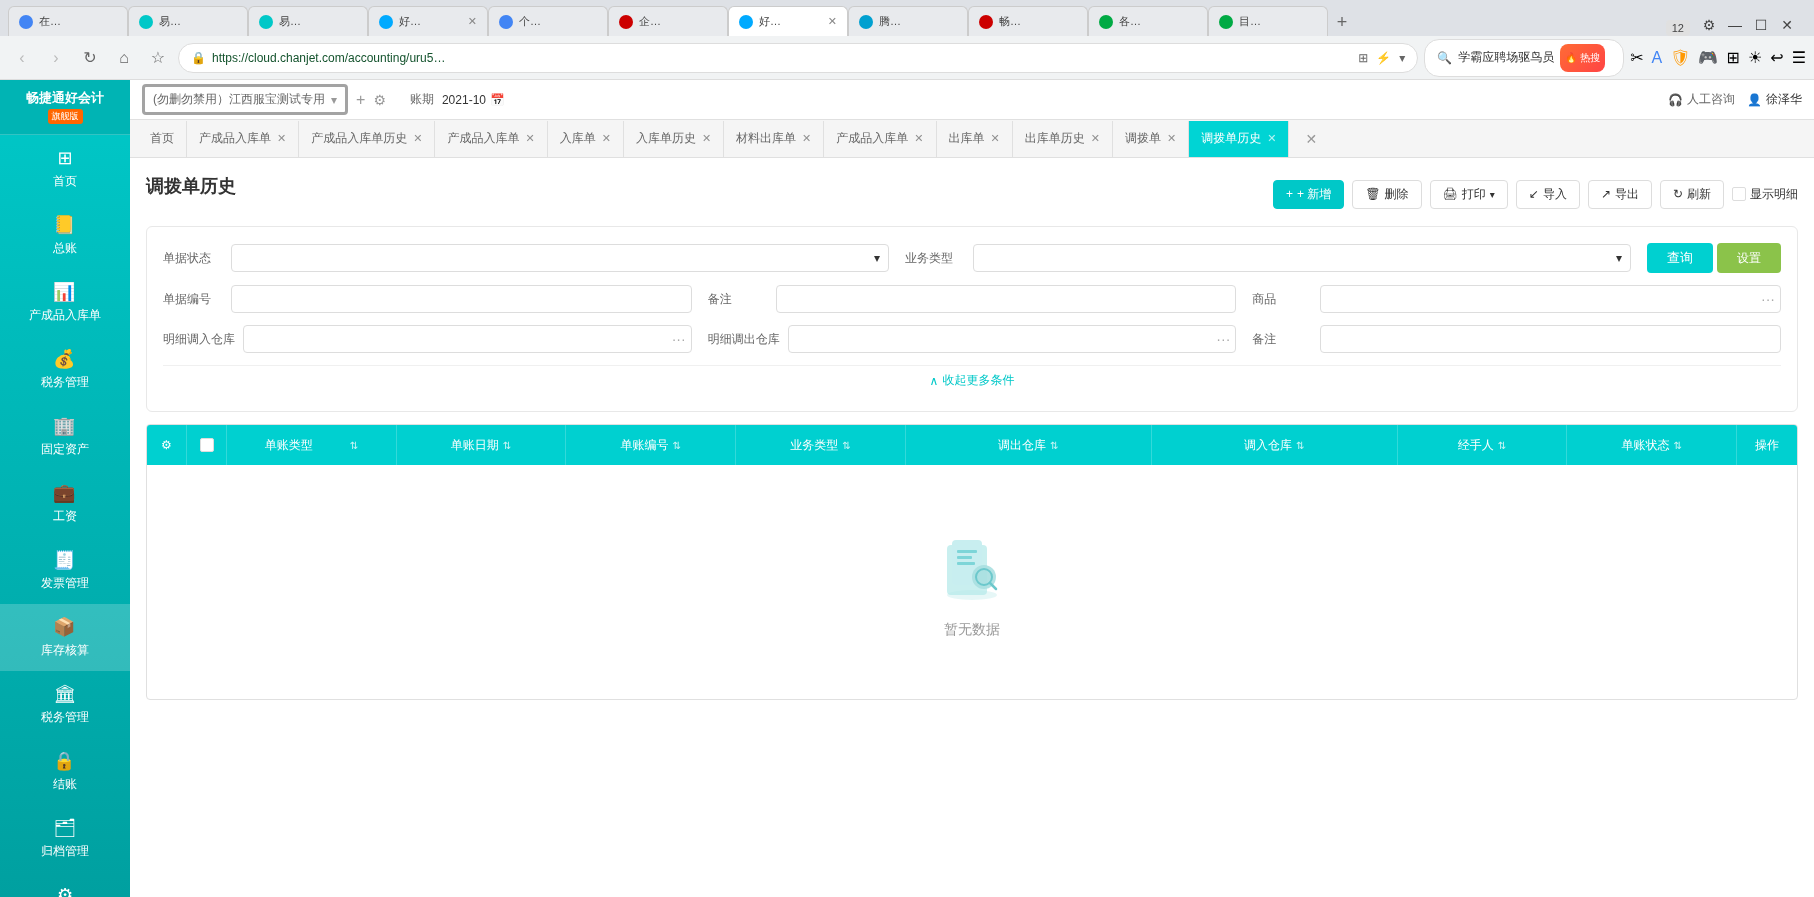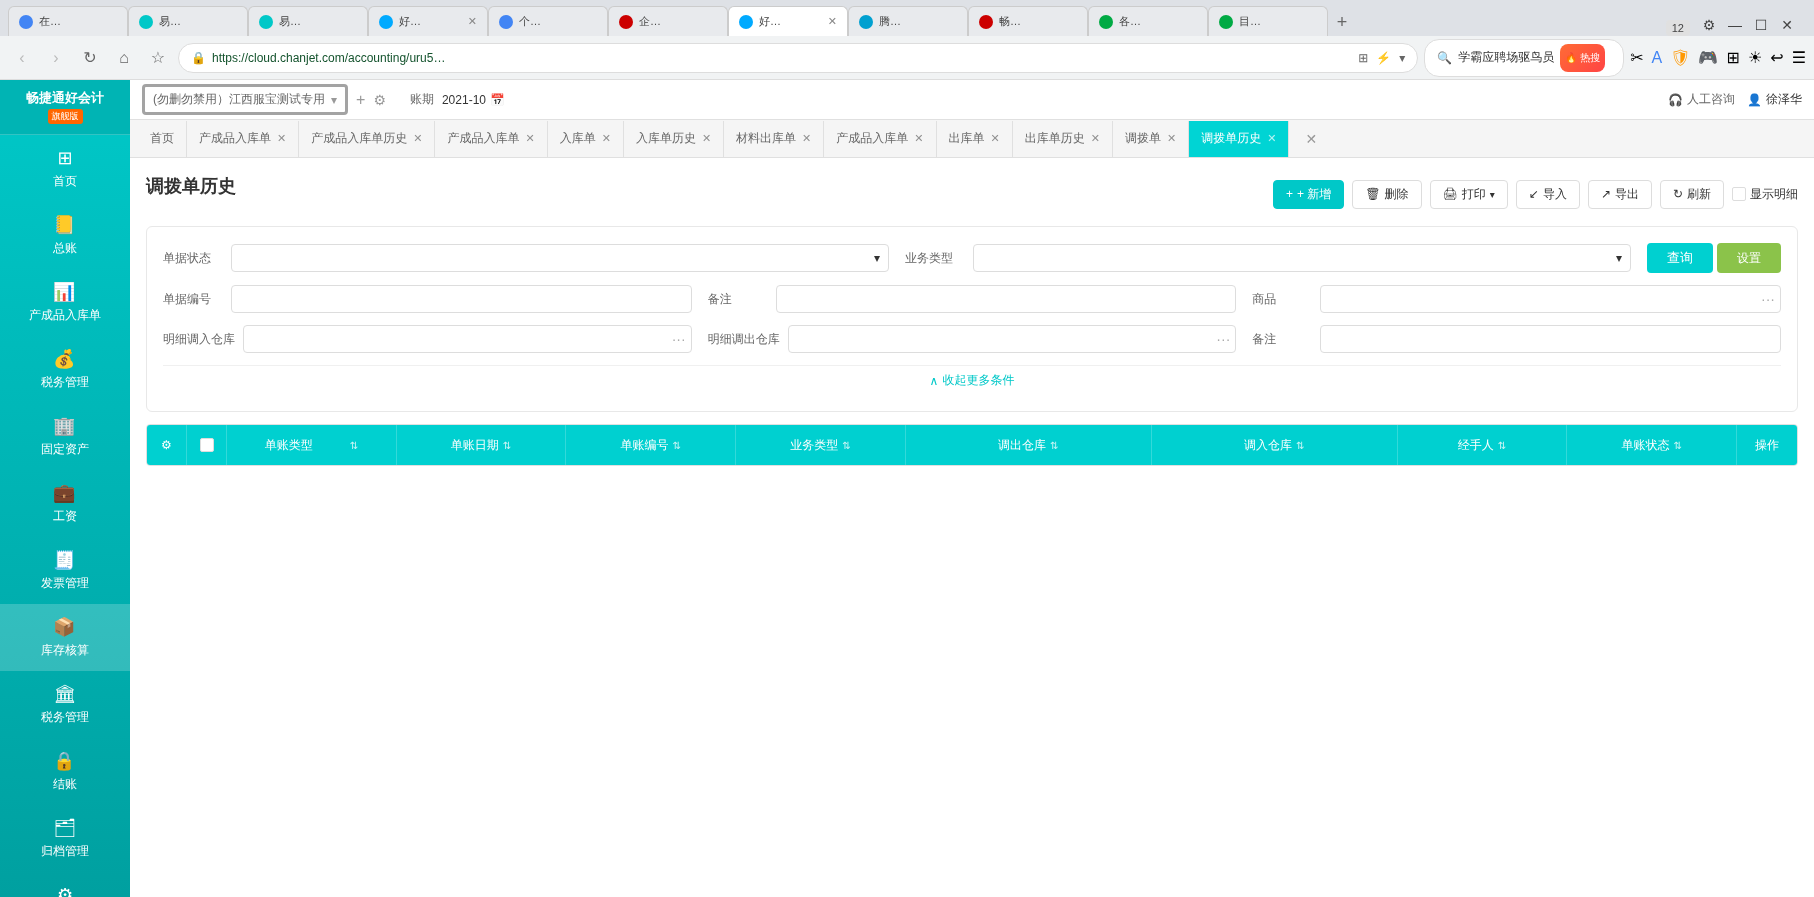--- a/index.html
+++ b/index.html
@@ -500,17 +500,31 @@
             </div>
             <div class="th-cell th-status">
               <span>单账状态</span>
               <span class="sort-icon">⇅</span>
             </div>
             <div class="th-cell th-op">
               <span>操作</span>
             </div>
           </div>
 
+          <div class="empty-state">
+            <svg class="empty-icon" viewBox="0 0 80 80" xmlns="http://www.w3.org/2000/svg">
+              <ellipse cx="40" cy="70" rx="25" ry="5" fill="#e0f5f5" opacity="0.8"></ellipse>
+              <rect x="15" y="20" width="40" height="50" rx="4" fill="#b2e8e8" opacity="0.7"></rect>
+              <rect x="20" y="15" width="30" height="45" rx="4" fill="#c8eef0"></rect>
+              <rect x="25" y="25" width="20" height="3" rx="1" fill="#7dd5d8"></rect>
+              <rect x="25" y="31" width="15" height="3" rx="1" fill="#7dd5d8"></rect>
+              <rect x="25" y="37" width="18" height="3" rx="1" fill="#7dd5d8"></rect>
+              <circle cx="52" cy="52" r="12" fill="#a8dfe0" opacity="0.9"></circle>
+              <circle cx="52" cy="52" r="8" fill="none" stroke="#6cc8cc" stroke-width="2"></circle>
+              <line x1="58" y1="58" x2="64" y2="64" stroke="#6cc8cc" stroke-width="2.5" stroke-linecap="round"></line>
+            </svg>
+            <span class="empty-text">暂无数据</span>
+          </div>
         </div>
       </div>
     </div>
   </div>
 </div>
 
 </body></html>

